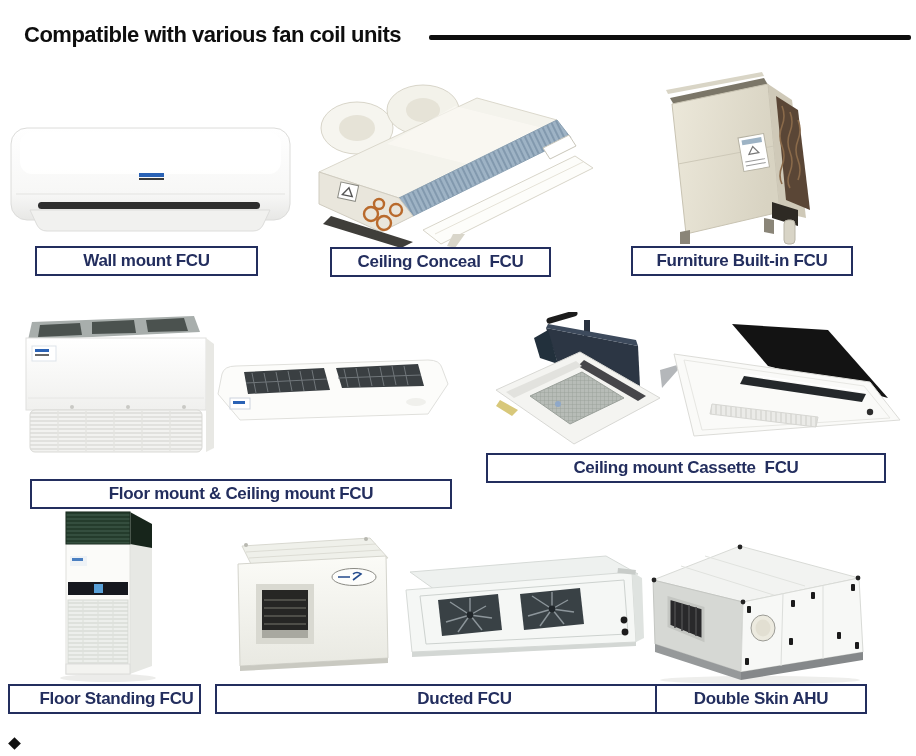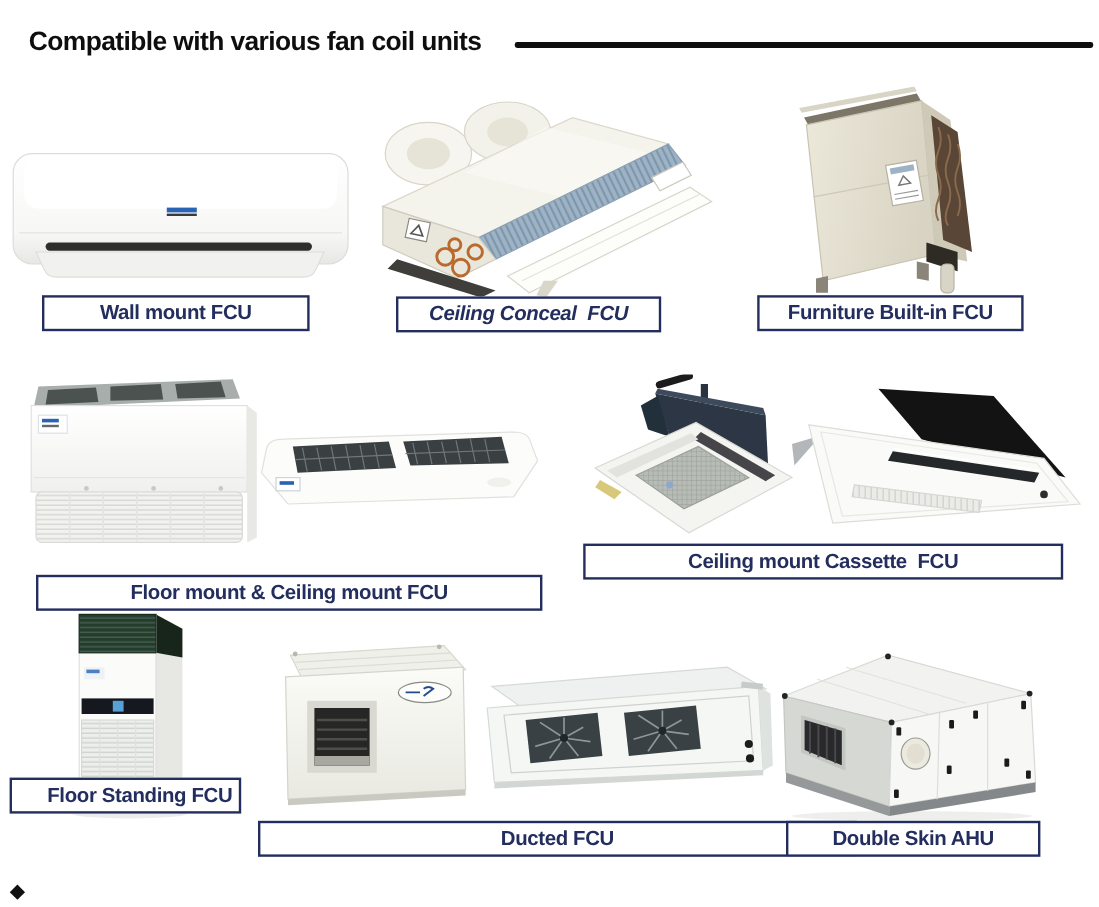--- a/index.html
+++ b/index.html
@@ -422,37 +422,37 @@
         <circle cx="98" cy="62" r="2.4"></circle>
           <circle cx="9" cy="40" r="2.4"></circle>
       </g>
     </svg>
   </div>
 
   <div class="caption" style="left:35px; top:246px; width:223px;">
     <span>Wall mount FCU</span>
   </div>
 
-  <div class="caption" style="left:330px; top:247px; width:221px;font-style:italic;">
+  <div class="caption" style="left:330px; top:247px; width:221px;">
     <span>Ceiling Conceal  FCU</span>
   </div>
 
   <div class="caption" style="left:631px; top:246px; width:222px;">
     <span>Furniture Built-in FCU</span>
   </div>
 
   <div class="caption" style="left:30px; top:455px; width:422px;margin-top:24px;">
     <span>Floor mount &amp; Ceiling mount FCU</span>
   </div>
 
   <div class="caption" style="left:486px; top:453px; width:400px;">
     <span>Ceiling mount Cassette  FCU</span>
   </div>
 
-  <div class="caption" style="left:8px; top:648px; width:193px;padding-left:24px;">
+  <div class="caption" style="left:8px; top:684px; width:193px;padding-left:24px;">
     <span>Floor Standing FCU</span>
   </div>
 
   <div class="caption" style="left:215px; top:684px; width:499px;">
     <span>Ducted FCU</span>
   </div>
 
   <div class="caption" style="left:655px; top:684px; width:212px;align-items:center;">
     <span>Double Skin AHU</span>
   </div>

